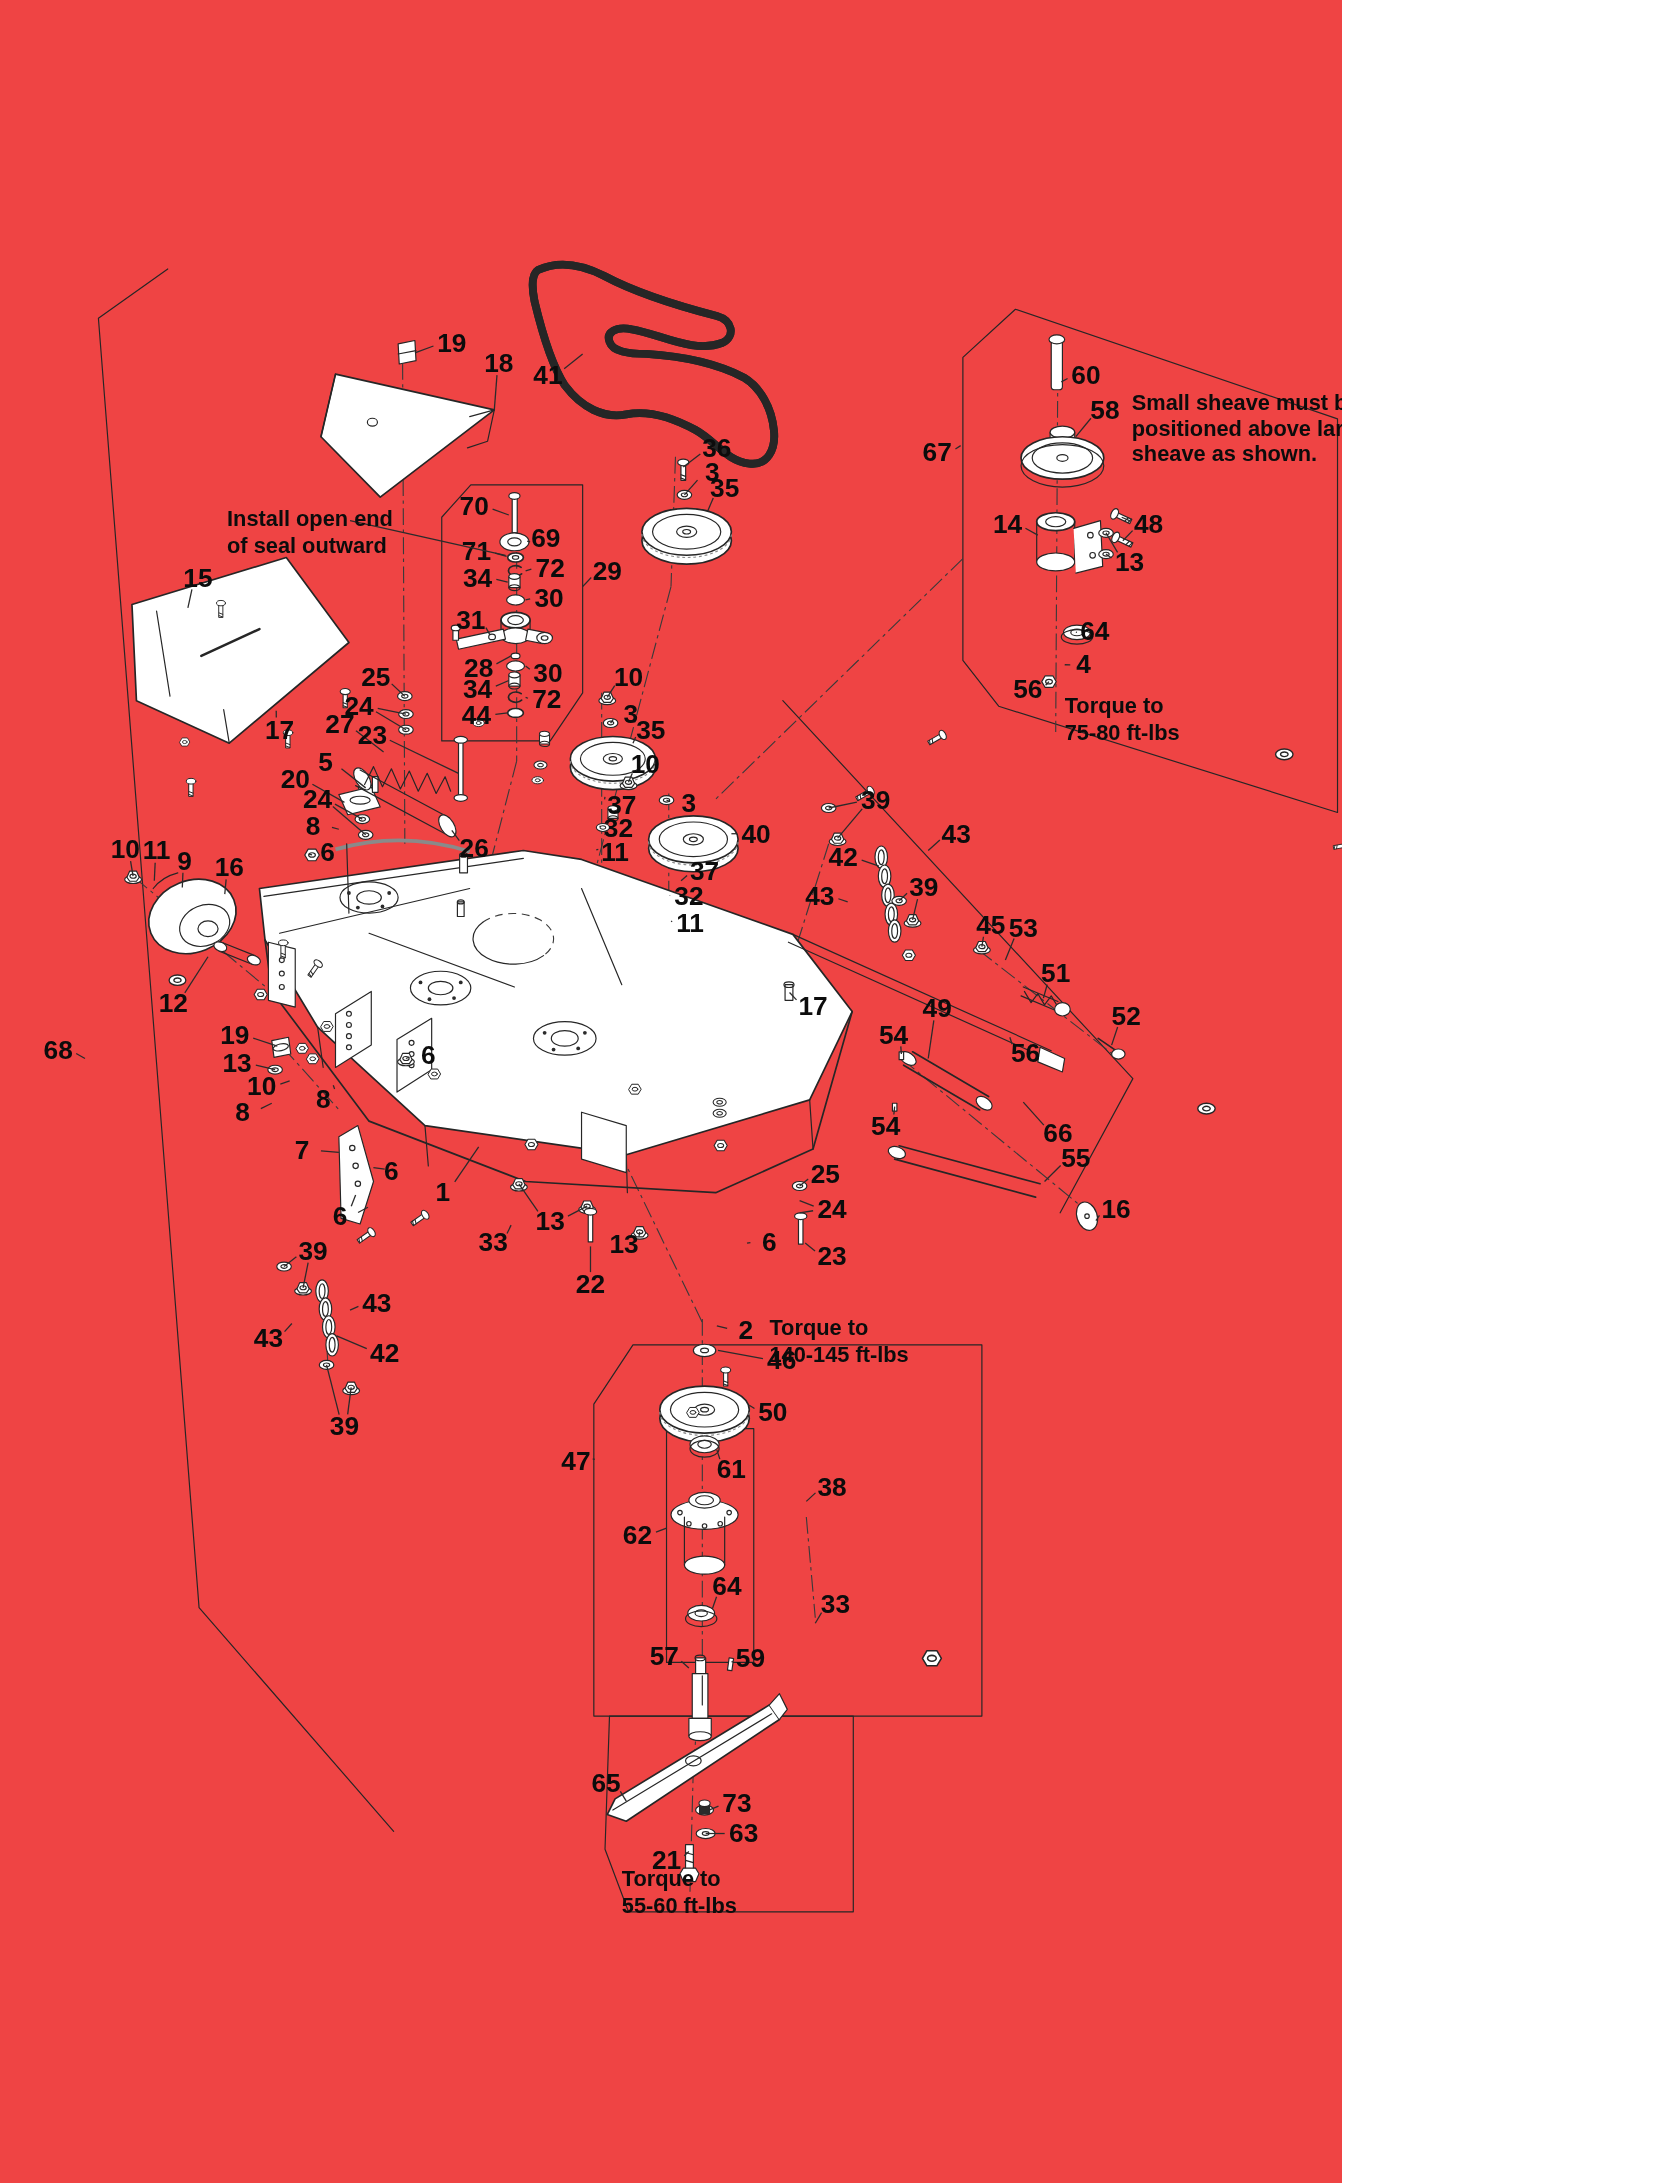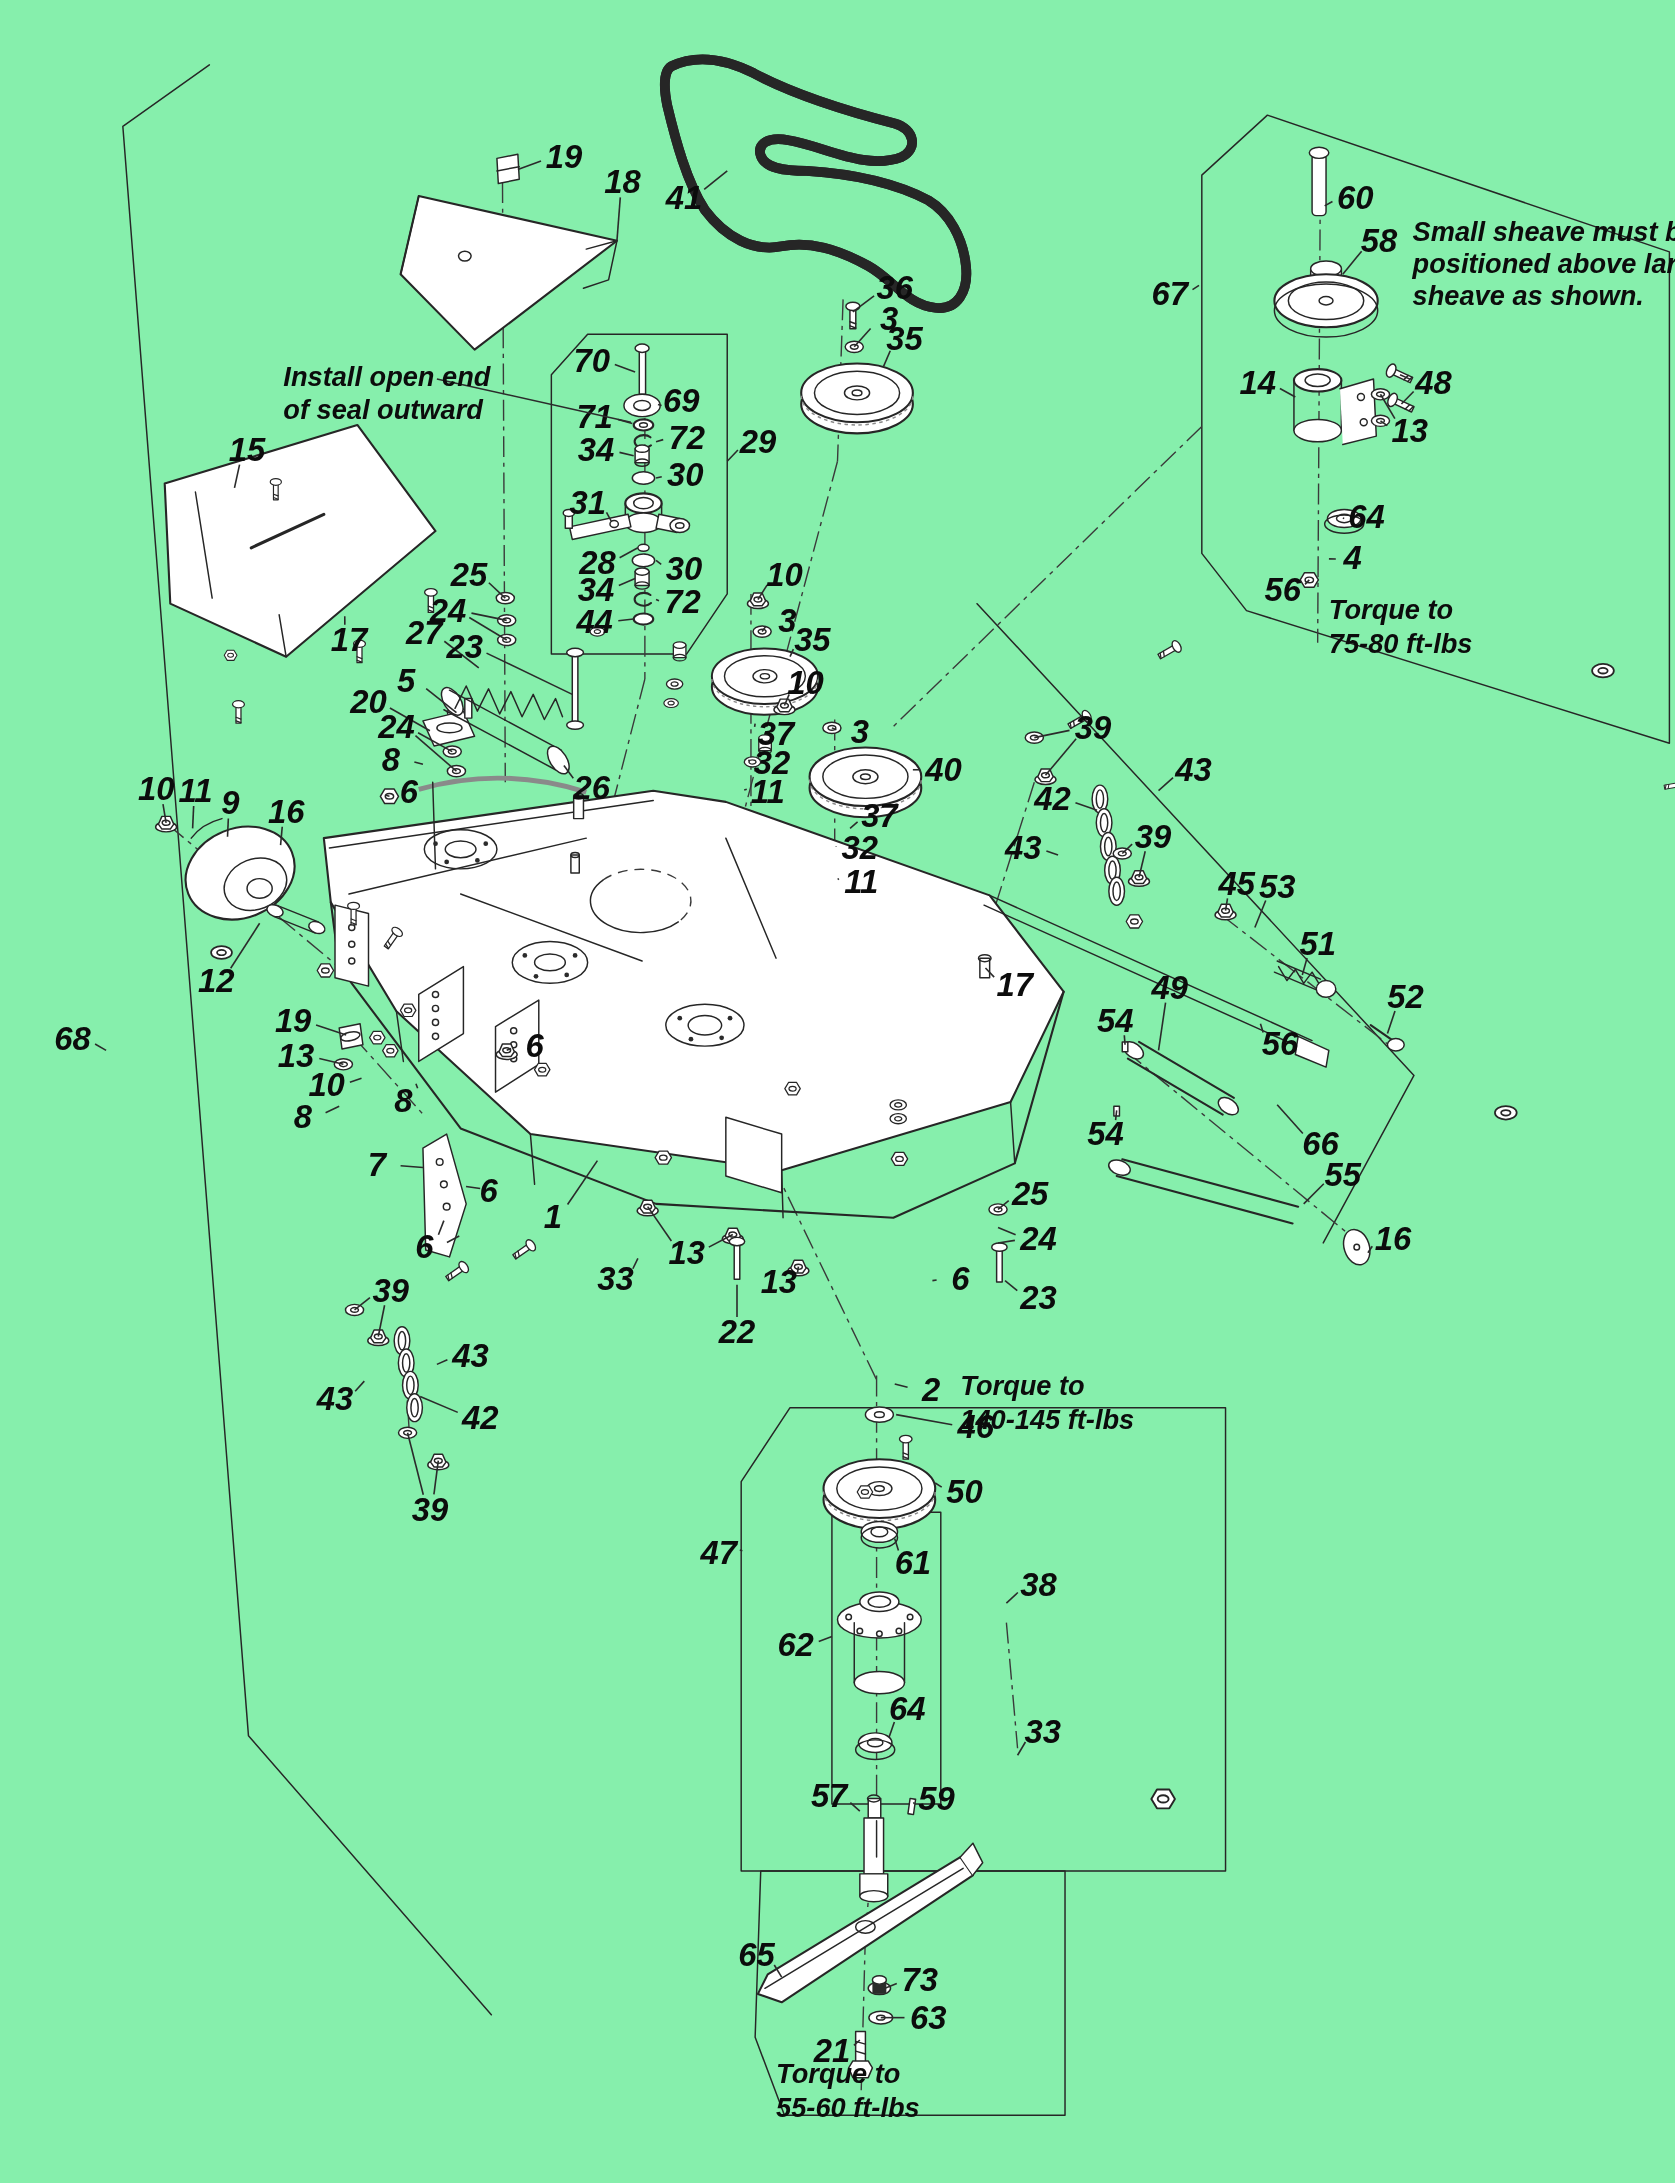--- a/index.html
+++ b/index.html
@@ -1,17 +1,17 @@
 <!DOCTYPE html>
 <html style="font-size:12px"><head>
 <meta charset="utf-8">
 <style>
   html,body{margin:0;padding:0;background:#fff;}
-  .stage{position:relative;width:1675px;height:2183px;background:#86efac;overflow:hidden;
-         font-family:"Liberation Sans",sans-serif;font-style:italic;}
+  .stage{position:relative;width:1342px;height:2183px;background:#ef4444;overflow:hidden;
+         font-family:"Liberation Sans",sans-serif;}
   .stage svg{position:absolute;left:0;top:0;width:100%;height:100%;}
   .ink{stroke:#262626;fill:none;stroke-width:1.5;stroke-linejoin:round;stroke-linecap:round;}
   .thin{stroke-width:1.05;}
   .thick{stroke-width:2.2;}
   .grey{stroke:#8a8a8a;}
   .wfill{fill:#fff;}
   .dfill{fill:#2b2b2b;stroke:none;}
   .dd{stroke:#3a3a3a;stroke-width:1;fill:none;stroke-dasharray:15 4 3 4;}
   .dash{stroke:#3a3a3a;stroke-width:1;fill:none;stroke-dasharray:7 5;}
   .leader{stroke:#2b2b2b;stroke-width:1.15;fill:none;}

